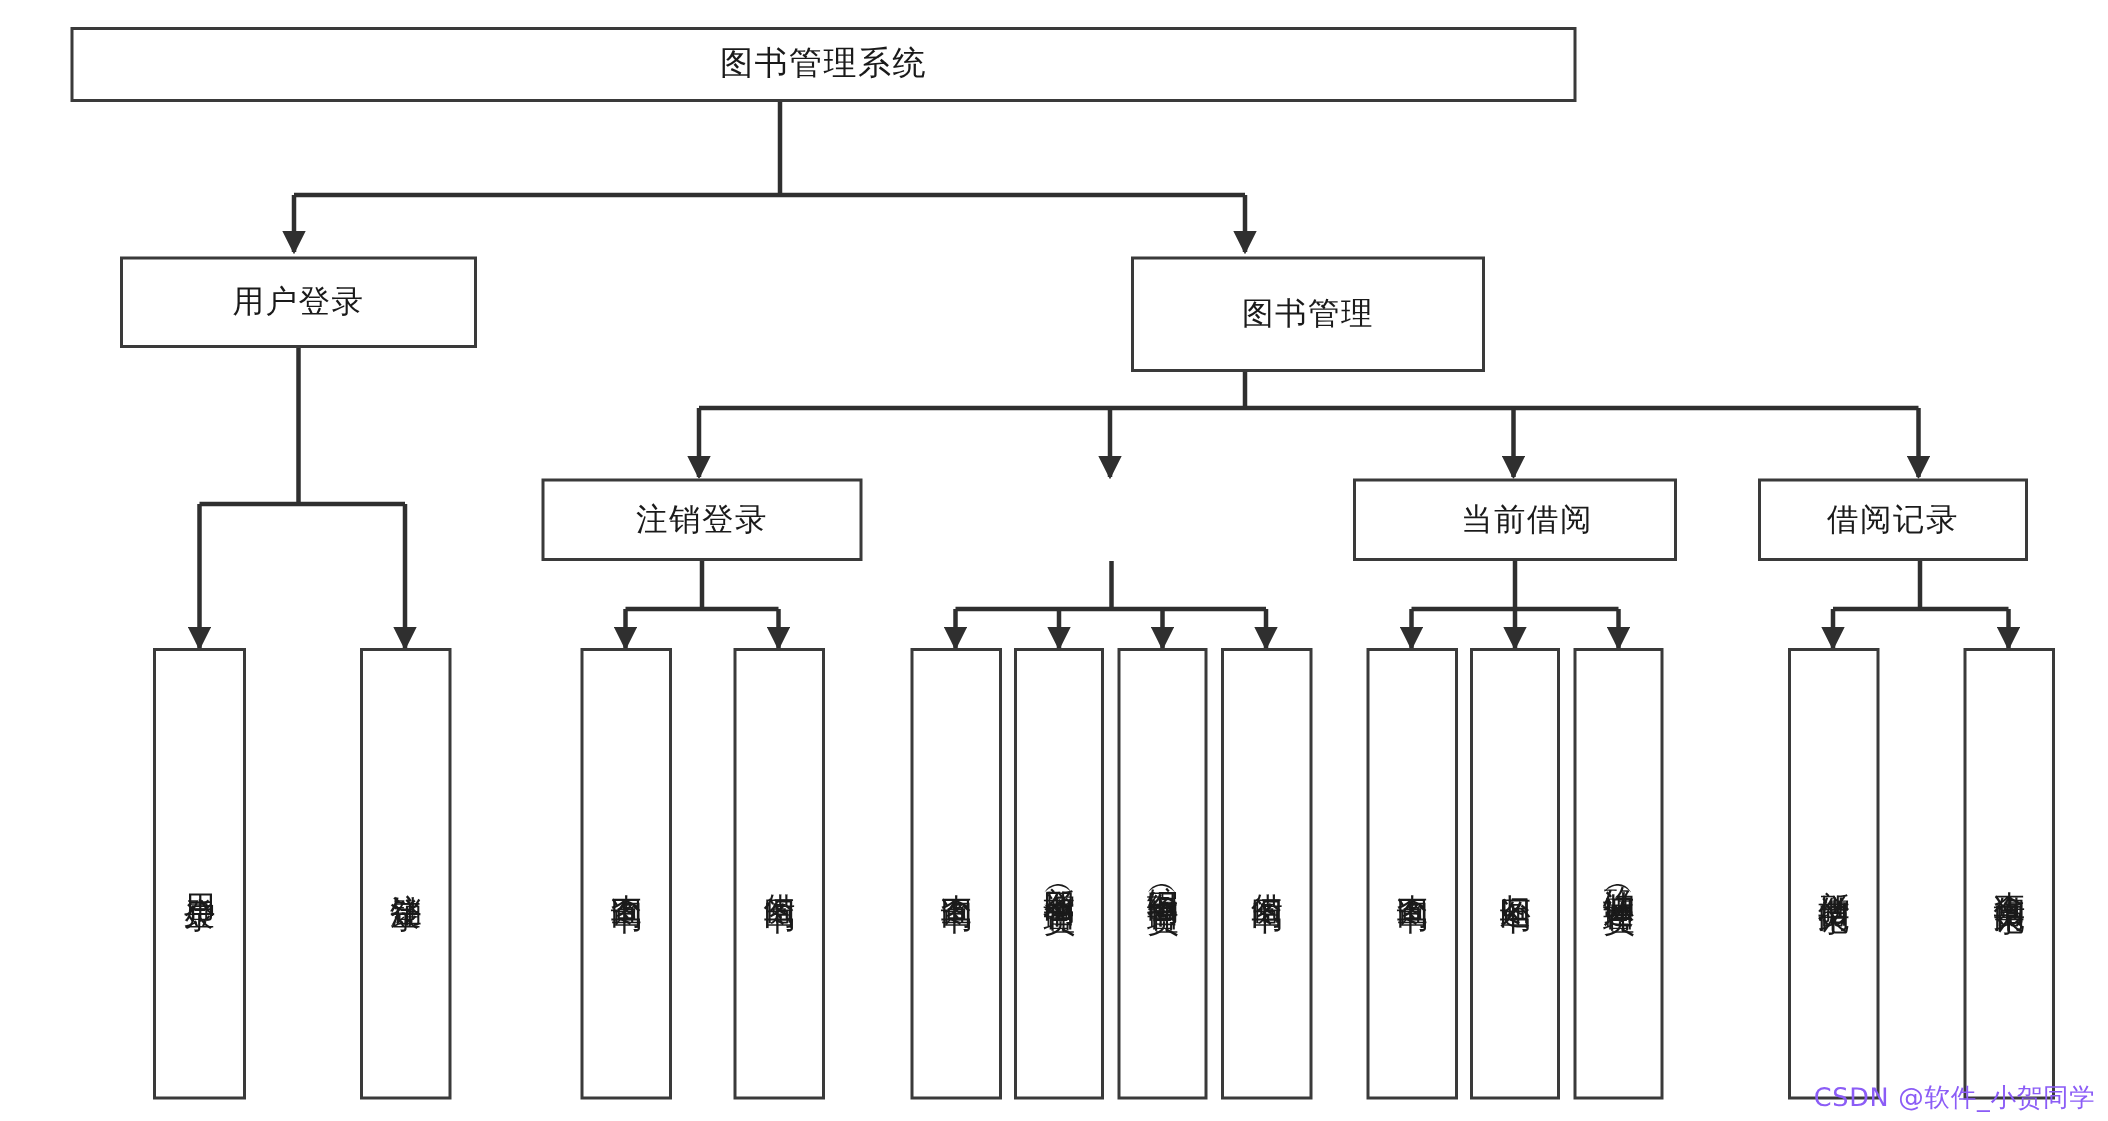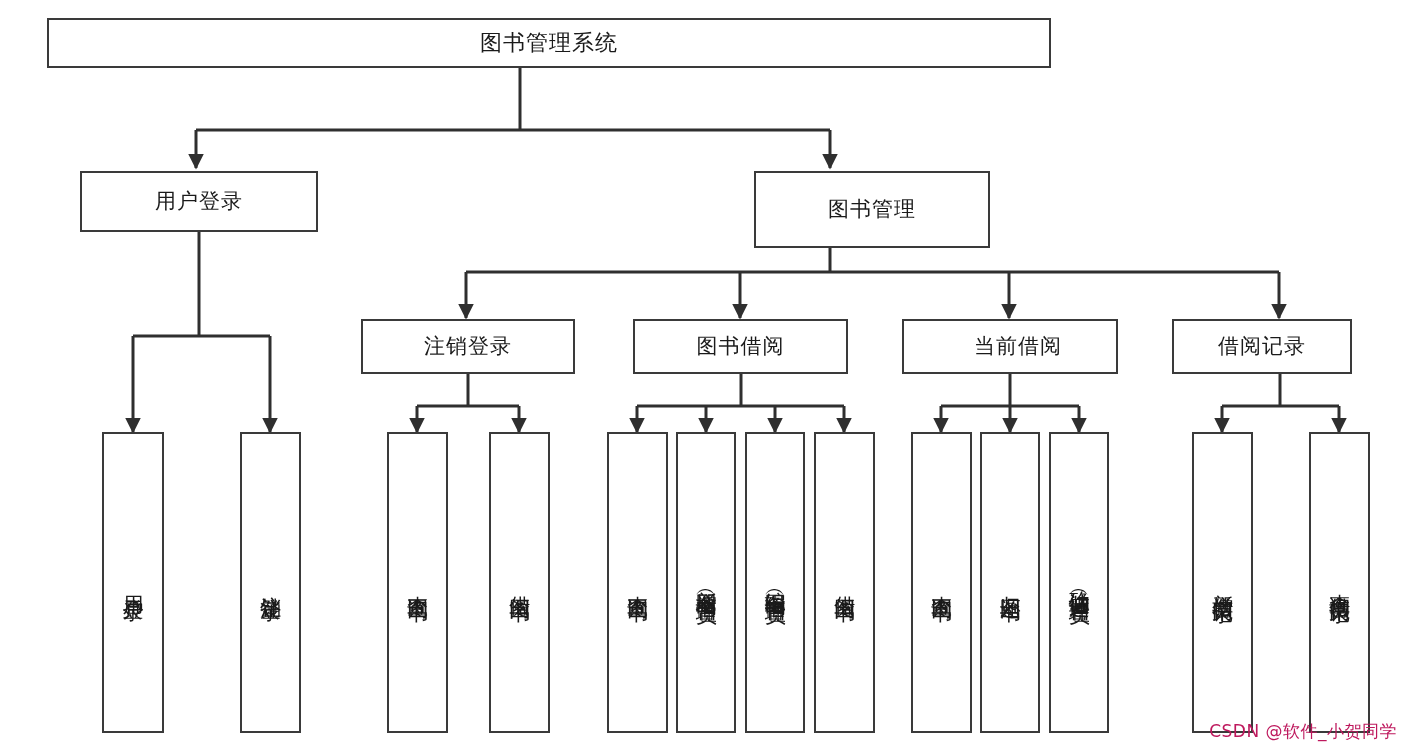--- a/index.html
+++ b/index.html
@@ -59,21 +59,21 @@
   }
   .node.vert .vlabel {
     writing-mode: vertical-rl;
     text-orientation: upright;
   }
   .watermark {
     position: absolute;
     right: 8px;
     bottom: 4px;
     font-size: 17px;
-    color: #be185d;
+    color: #8b5cf6;
     letter-spacing: 0.5px;
     z-index: 5;
     white-space: nowrap;
     font-family: "DejaVu Sans", "Liberation Sans", sans-serif;
   }
 </style>
 </head>
 <body>
 
 <div id="canvas">
@@ -137,23 +137,20 @@
   </div>
 
   <div class="node horiz" style="left:754px; top:171px; width:236px; height:77px;">
     <span>图书管理</span>
   </div>
 
   <div class="node horiz" style="left:361px; top:319px; width:214px; height:55px;">
     <span>注销登录</span>
   </div>
 
-  <div class="node horiz" style="left:633px; top:319px; width:215px; height:55px;">
-    <span>图书借阅</span>
-  </div>
 
   <div class="node horiz" style="left:902px; top:319px; width:216px; height:55px;padding-left:16px;">
     <span>当前借阅</span>
   </div>
 
   <div class="node horiz" style="left:1172px; top:319px; width:180px; height:55px;">
     <span>借阅记录</span>
   </div>
 
   <div class="node vert" style="left:102px; top:432px; width:62px; height:301px;">

